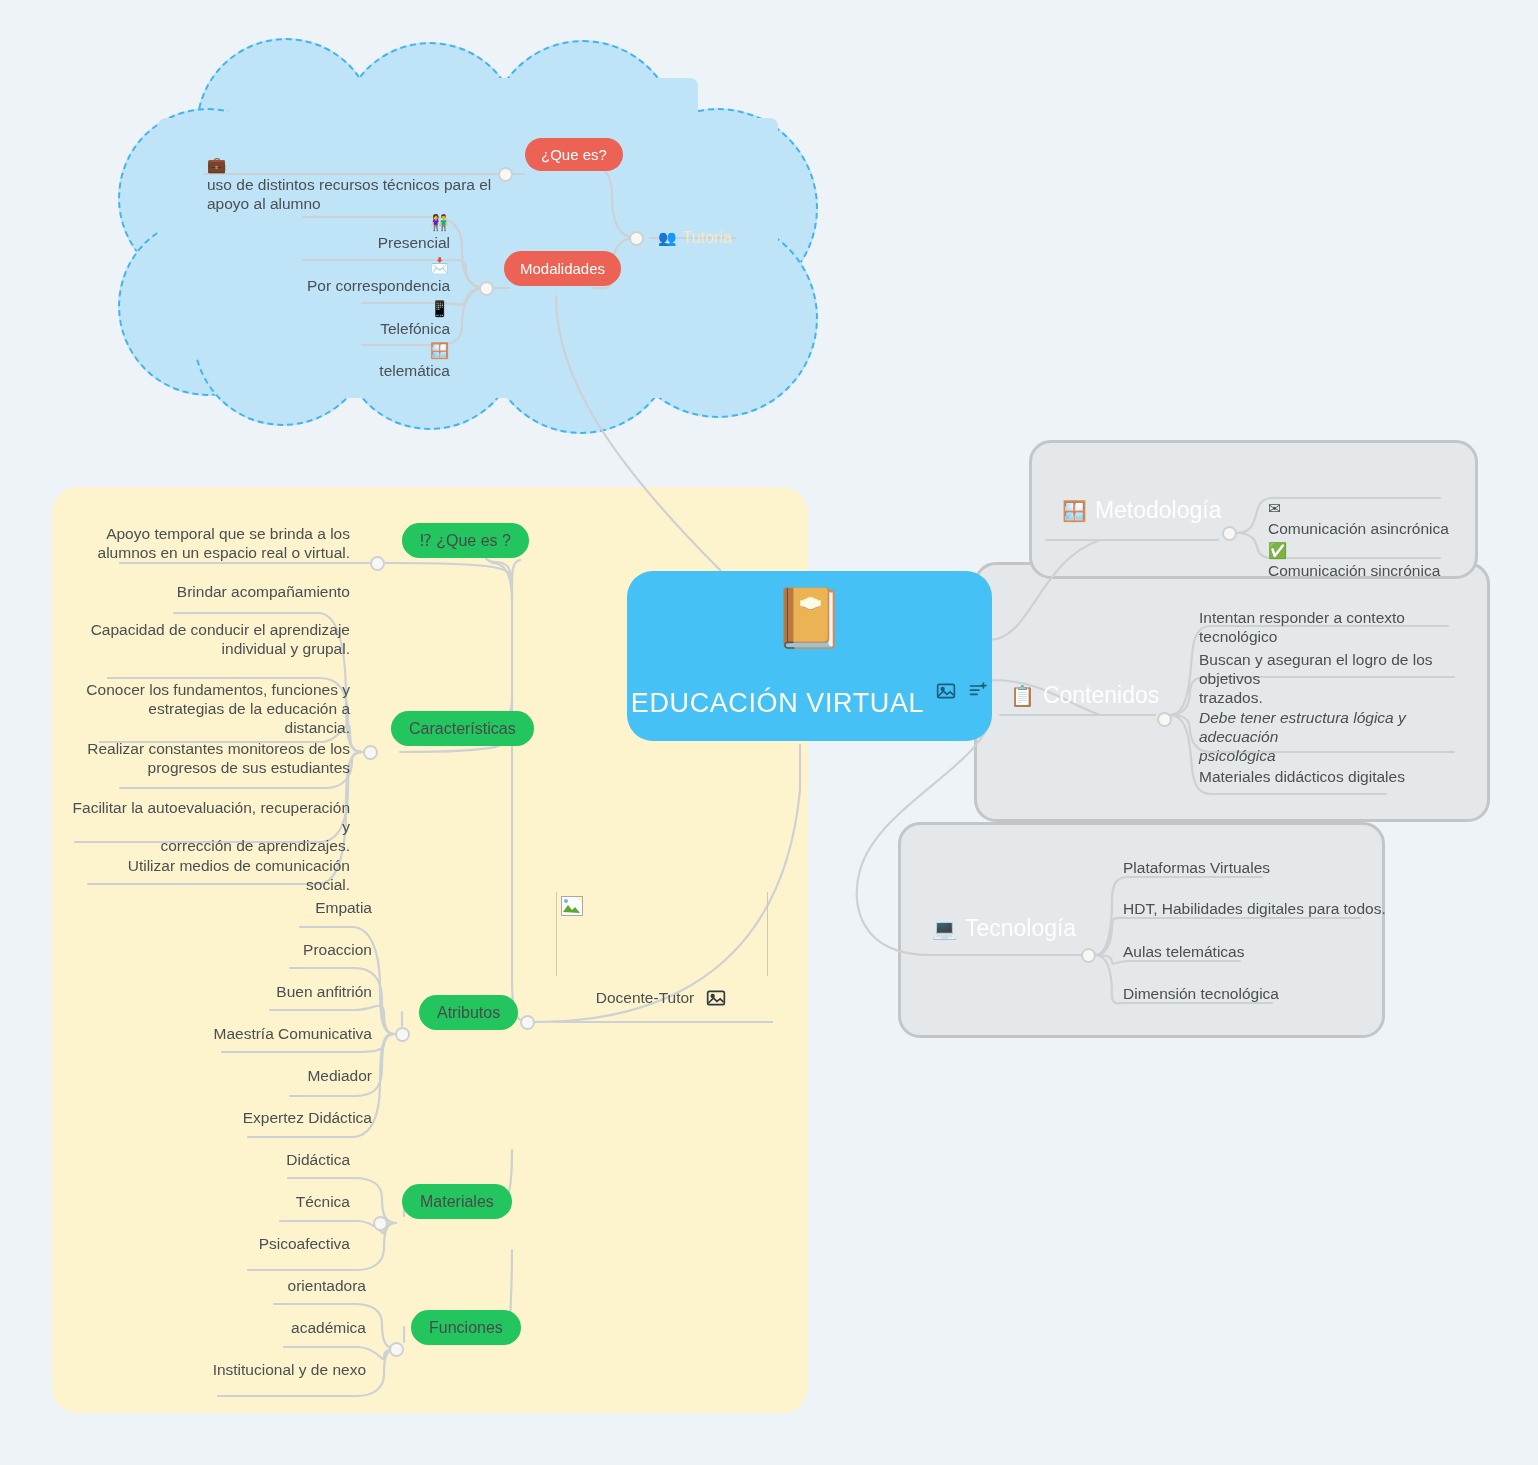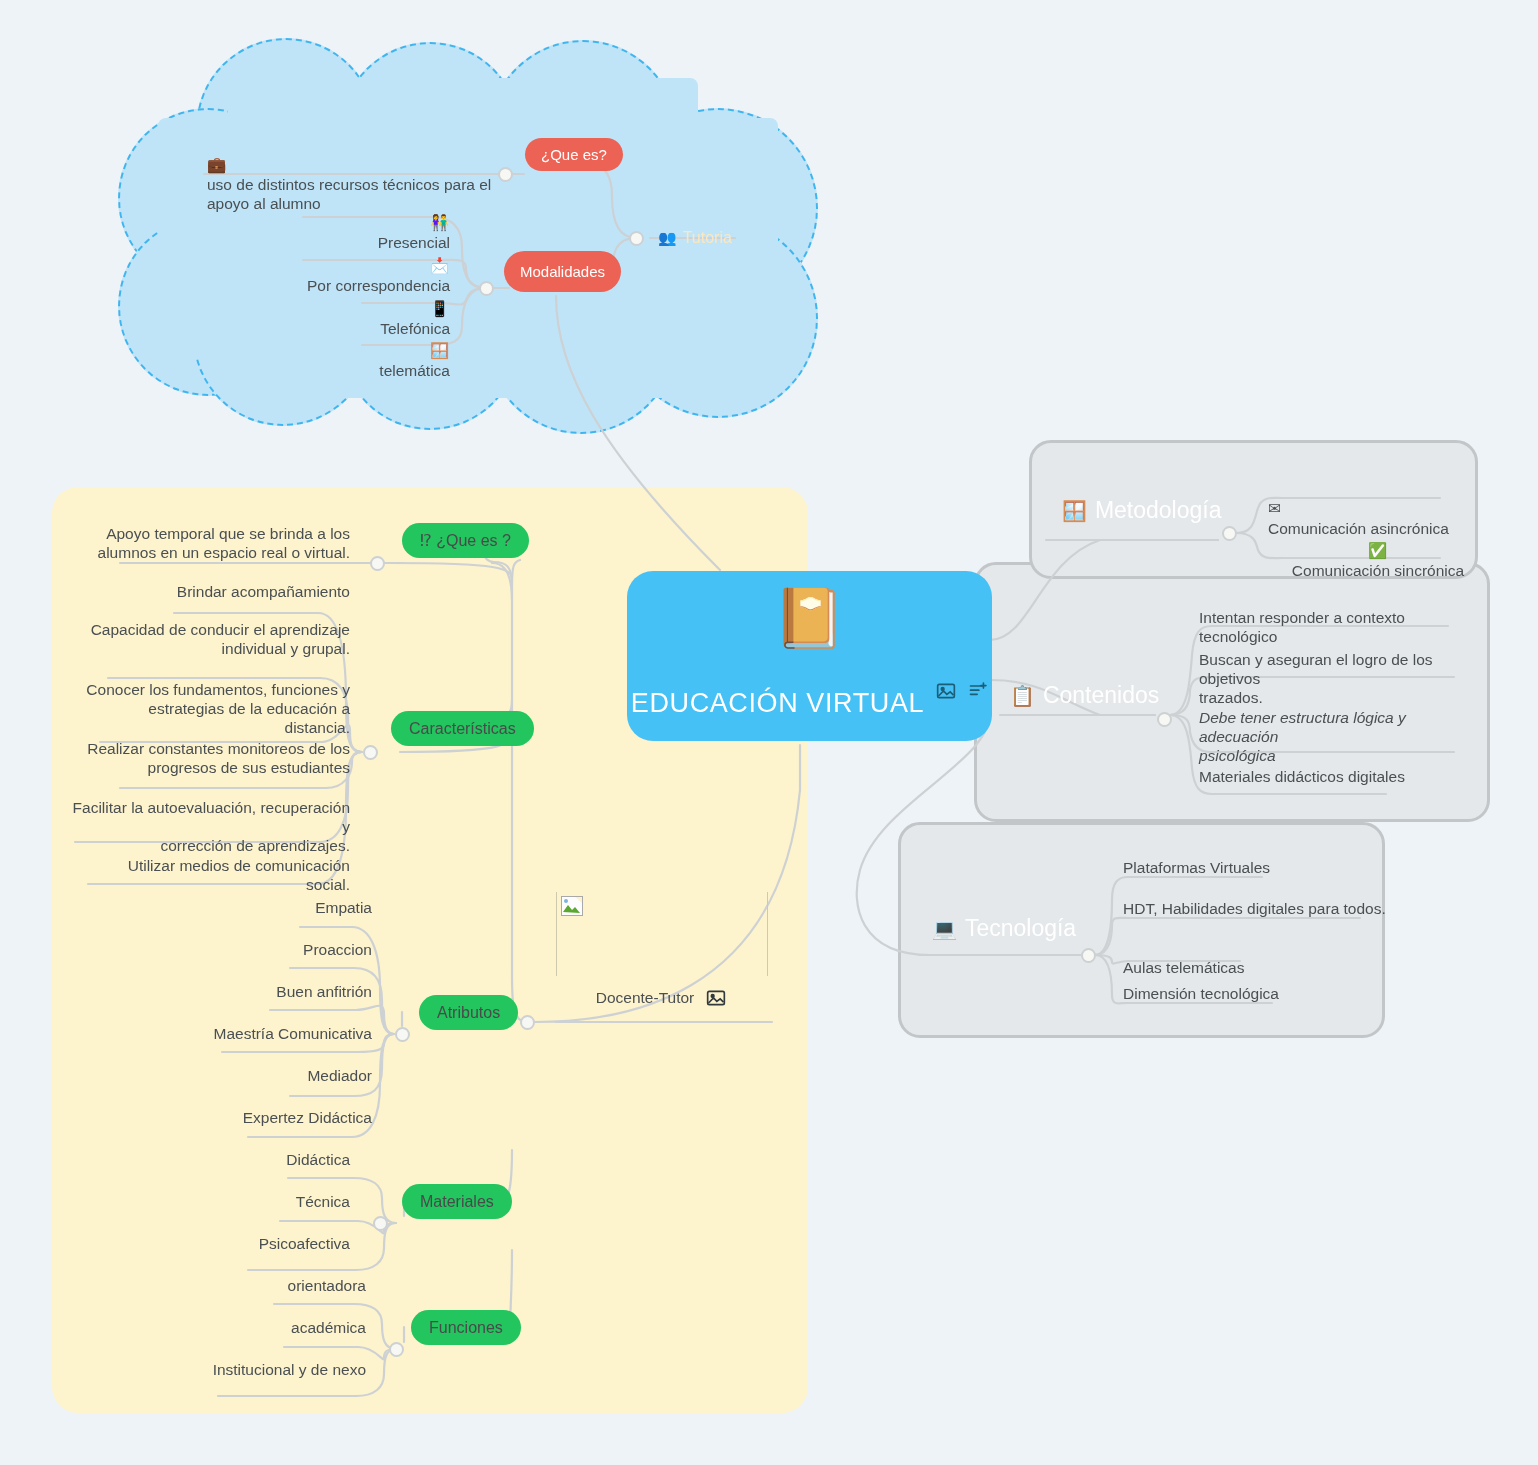--- a/index.html
+++ b/index.html
@@ -308,21 +308,21 @@
   <div class="pill pill-red" style="left:525px; top:138px; height:33px;">
     <span>¿Que es?</span>
   </div>
   <div class="dot" style="left:498px; top:167px;"></div>
 
   <div class="leaf leaf-l" style="left:207px; top:136px; width:300px;">
     <span class="leaf-em">💼</span>
     <span>uso de distintos recursos técnicos para el apoyo al alumno</span>
   </div>
 
-  <div class="pill pill-red" style="left:504px; top:251px; height:41px;">
+  <div class="pill pill-red" style="left:504px; top:251px; height:35px;">
     <span>Modalidades</span>
   </div>
   <div class="dot" style="left:479px; top:281px;"></div>
 
   <div class="leaf leaf-r" style="left:155px; top:194px; width:295px;">
     <span class="leaf-em">👫</span>
     <span>Presencial</span>
   </div>
   <div class="leaf leaf-r" style="left:155px; top:237px; width:295px;">
     <span class="leaf-em">📩</span>
@@ -410,21 +410,21 @@
 
   <div class="branch-label" style="left:1062px; top:497px;">
     <span class="bl-emoji">🪟</span>
     <span>Metodología</span>
   </div>
   <div class="dot" style="left:1222px; top:526px;"></div>
   <div class="leaf leaf-l" style="left:1268px; top:480px; width:220px;">
     <span class="leaf-em">✉</span>
     <span>Comunicación asincrónica</span>
   </div>
-  <div class="leaf leaf-l" style="left:1268px; top:522px; width:220px;text-align:center;">
+  <div class="leaf leaf-l" style="left:1268px; top:522px; width:220px;">
     <span class="leaf-em">✅</span>
     <span>Comunicación sincrónica</span>
   </div>
 
   <div class="branch-label" style="left:1010px; top:682px;">
     <span class="bl-emoji">📋</span>
     <span>Contenidos</span>
   </div>
   <div class="dot" style="left:1157px; top:712px;"></div>
   <div class="leaf leaf-l" style="left:1199px; top:608px; width:280px;">Intentan responder a contexto tecnológico</div>
@@ -434,16 +434,16 @@
 psicológica</div>
   <div class="leaf leaf-l" style="left:1199px; top:767px; width:280px;">Materiales didácticos digitales</div>
 
   <div class="branch-label" style="left:932px; top:915px;">
     <span class="bl-emoji">💻</span>
     <span>Tecnología</span>
   </div>
   <div class="dot" style="left:1081px; top:948px;"></div>
   <div class="leaf leaf-l" style="left:1123px; top:858px;  width:280px;">Plataformas Virtuales</div>
   <div class="leaf leaf-l" style="left:1123px; top:899px;  width:280px;">HDT, Habilidades digitales para todos.</div>
-  <div class="leaf leaf-l" style="left:1123px; top:942px;  width:280px;margin-top:16px;">Aulas telemáticas</div>
+  <div class="leaf leaf-l" style="left:1123px; top:942px;  width:280px;">Aulas telemáticas</div>
   <div class="leaf leaf-l" style="left:1123px; top:984px;  width:280px;">Dimensión tecnológica</div>
 
 </div>
 
 </body></html>

